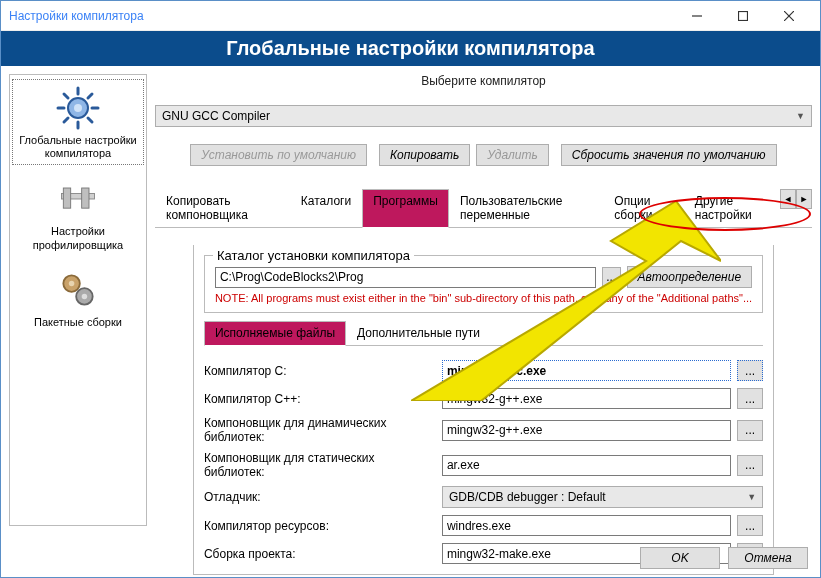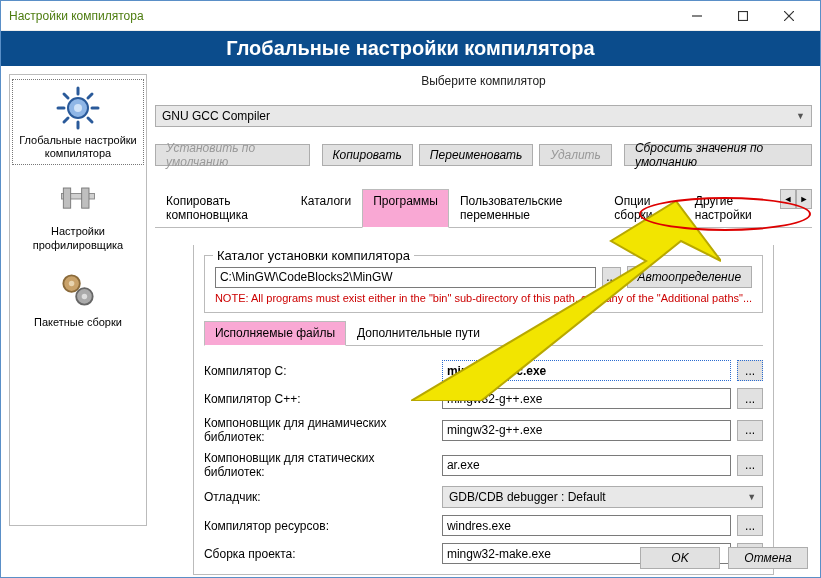--- a/index.html
+++ b/index.html
@@ -1,36 +1,36 @@
 <!DOCTYPE html>
 <html><head>
 <meta charset="utf-8">
 <style>
 * { box-sizing: border-box; margin: 0; padding: 0; font-family: "Segoe UI", Tahoma, sans-serif; font-size: 12px; }
 body { background: #fff; width: 821px; height: 578px; position: relative; border: 1px solid #5a8fc7; }
 .titlebar { height: 30px; display: flex; align-items: center; padding: 0 8px; background: #fff; border-bottom: 1px solid #eee; }
-.titlebar .title { flex: 1; color: #4d7c0f; }
+.titlebar .title { flex: 1; color: #3b82f6; }
 .wc { width: 46px; height: 30px; display: flex; align-items: center; justify-content: center; color: #333; }
 .wc svg { width: 10px; height: 10px; }
 .header-band { background: #0b4c8c; color: #fff; font-size: 20px; font-weight: bold; text-align: center; padding: 6px 0; }
 .content { display: flex; padding: 8px; gap: 8px; height: calc(578px - 30px - 38px - 42px); }
 .sidebar { width: 138px; border: 1px solid #bbb; background: #fff; padding: 4px 2px; display: flex; flex-direction: column; gap: 6px; }
 .side-item { text-align: center; padding: 4px 2px; display: flex; flex-direction: column; align-items: center; gap: 2px; cursor: pointer; }
 .side-item.sel { border: 1px dotted #777; }
 .side-icon { width: 48px; height: 48px; display: flex; align-items: center; justify-content: center; }
 .side-label { font-size: 11px; line-height: 1.2; }
 .main { flex: 1; display: flex; flex-direction: column; gap: 17px; align-items: center; }
 .row { display: flex; align-items: center; gap: 6px; }
 .lbl { color: #222; }
 .select { width: 100%; height: 22px; border: 1px solid #adadad; background: #e8e8e8; display: flex; align-items: center; justify-content: space-between; padding: 8px 6px; cursor: pointer; }
 .btn { height: 22px; border: 1px solid #adadad; background: #e1e1e1; padding: 0 10px; display: inline-flex; align-items: center; cursor: pointer; font-style: italic; }
 .btn.disabled { color: #999; cursor: default; }
 .tabs { display: flex; border-bottom: 1px solid #bbb; margin-top: 6px; position: relative; }
 .tab { padding: 4px 10px; border: 1px solid transparent; cursor: pointer; }
-.tab.active { border: 1px solid #bbb; border-bottom: 1px solid #fff; background: #f9a8d4; margin-bottom: -1px; }
+.tab.active { border: 1px solid #bbb; border-bottom: 1px solid #fff; background: #be185d; margin-bottom: -1px; }
 .tabarrows { margin-left: auto; display: flex; }
 .tabarrow { width: 16px; height: 20px; border: 1px solid #adadad; background: #e1e1e1; display: flex; align-items: center; justify-content: center; cursor: pointer; font-size: 9px; }
 .panel { border: 1px solid #bbb; border-top: none; padding: 10px; flex: 1; display: flex; flex-direction: column; gap: 8px; position: relative; }
 .fieldset { border: 1px solid #bbb; padding: 10px 10px 8px 10px; position: relative; }
 .fieldset .legend { position: absolute; top: -8px; left: 8px; background: #fff; padding: 0 4px; font-size: 13px; }
 .input { height: 21px; border: 1px solid #7a7a7a; background: #fff; padding: 0 4px; display: flex; align-items: center; width: 100%; }
 .browse { width: 26px; height: 21px; border: 1px solid #adadad; background: #e1e1e1; display: flex; align-items: center; justify-content: center; cursor: pointer; }
 .note { color: #c00; font-size: 11px; margin-top: 4px; }
 .subtabs { display: flex; border-bottom: 1px solid #bbb; }
 .formrow { display: flex; align-items: center; gap: 6px; }
@@ -114,21 +114,20 @@
   <div class="main">
     <div class="lbl">Выберите компилятор</div>
     <div class="select">
       <span>GNU GCC Compiler</span>
       <span class="chev">▼</span>
     </div>
     <div class="row">
       <span class="btn disabled">Установить по умолчанию</span>
       <span style="flex:1"></span>
       <span class="btn">Копировать</span>
-      <span class="btn">Переименовать</span>
       <span class="btn disabled">Удалить</span>
       <span style="flex:1"></span>
       <span class="btn">Сбросить значения по умолчанию</span>
     </div>
 
     <div class="tabs">
       <div class="tab">Копировать компоновщика</div>
       <div class="tab">Каталоги</div>
       <div class="tab active">Программы</div>
       <div class="tab">Пользовательские переменные</div>
@@ -138,21 +137,21 @@
         <div class="tabarrow">◄</div>
         <div class="tabarrow">►</div>
       </div>
     </div>
 
     <div class="panel">
       <div class="fieldset">
         <span class="legend">Каталог установки компилятора</span>
         <div class="row">
           <div class="input">
-              <span>C:\MinGW\CodeBlocks2\MinGW</span>
+              <span>C:\Prog\CodeBlocks2\Prog</span>
             </div>
           <div class="browse">...</div>
           <span class="btn">Автоопределение</span>
         </div>
         <div class="note">NOTE: All programs must exist either in the "bin" sub-directory of this path, or in any of the "Additional paths"...</div>
       </div>
 
       <div class="subtabs">
         <div class="tab active">Исполняемые файлы</div>
         <div class="tab">Дополнительные пути</div>

